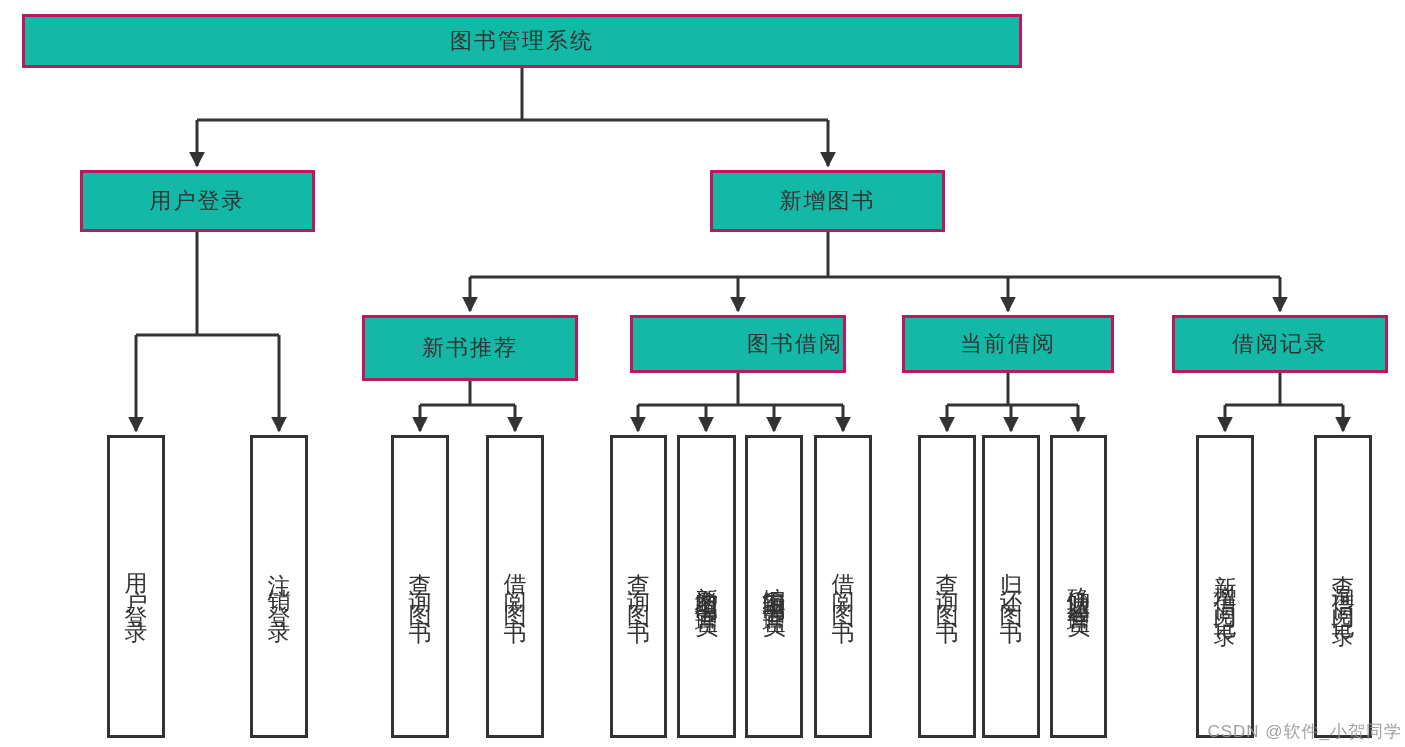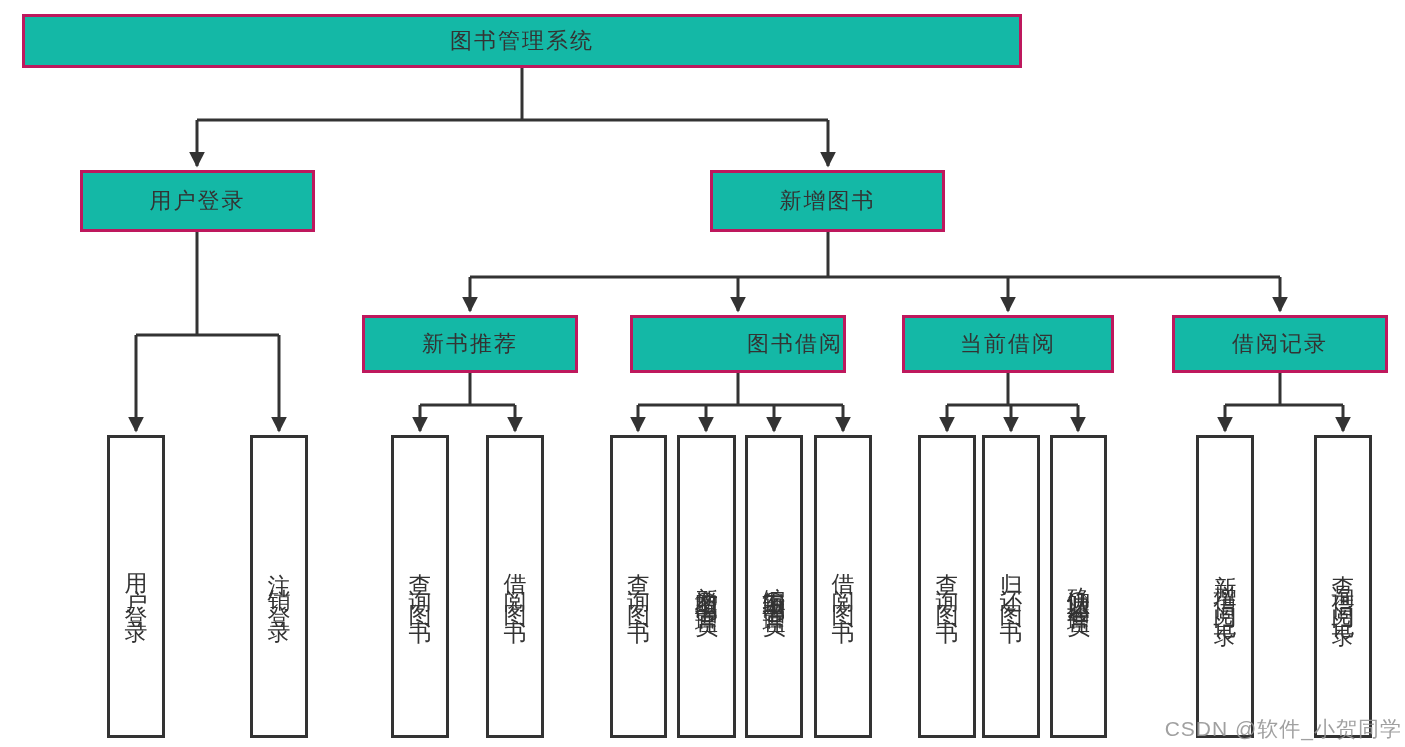--- a/index.html
+++ b/index.html
@@ -41,21 +41,21 @@
     text-orientation: mixed;
     letter-spacing: 16px;
     line-height: 1;
   }
   .leaf.long span { letter-spacing: 4px; }
   .leaf.mid span { letter-spacing: 10px; }
   .watermark {
     position: absolute;
     right: 3px;
     bottom: 4px;
-    font-size: 21px;
+    font-size: 17px;
     color: rgba(150, 150, 150, 0.9);
     letter-spacing: 1px;
     z-index: 5;
     white-space: nowrap;
   }
 </style>
 </head>
 <body>
 
 <div class="canvas">
@@ -114,21 +114,21 @@
     <span>图书管理系统</span>
   </div>
 
   <div class="node" style="left:80px; top:170px; width:235px; height:62px;">
     <span>用户登录</span>
   </div>
   <div class="node" style="left:710px; top:170px; width:235px; height:62px;">
     <span>新增图书</span>
   </div>
 
-  <div class="node" style="left:362px; top:315px; width:216px; height:58px;">
+  <div class="node" style="left:362px; top:315px; width:216px; height:66px;">
     <span>新书推荐</span>
   </div>
   <div class="node" style="left:630px; top:315px; width:216px; height:58px;justify-content:flex-end;">
     <span>图书借阅</span>
   </div>
   <div class="node" style="left:902px; top:315px; width:212px; height:58px;">
     <span>当前借阅</span>
   </div>
   <div class="node" style="left:1172px; top:315px; width:216px; height:58px;align-items:center;">
     <span>借阅记录</span>

